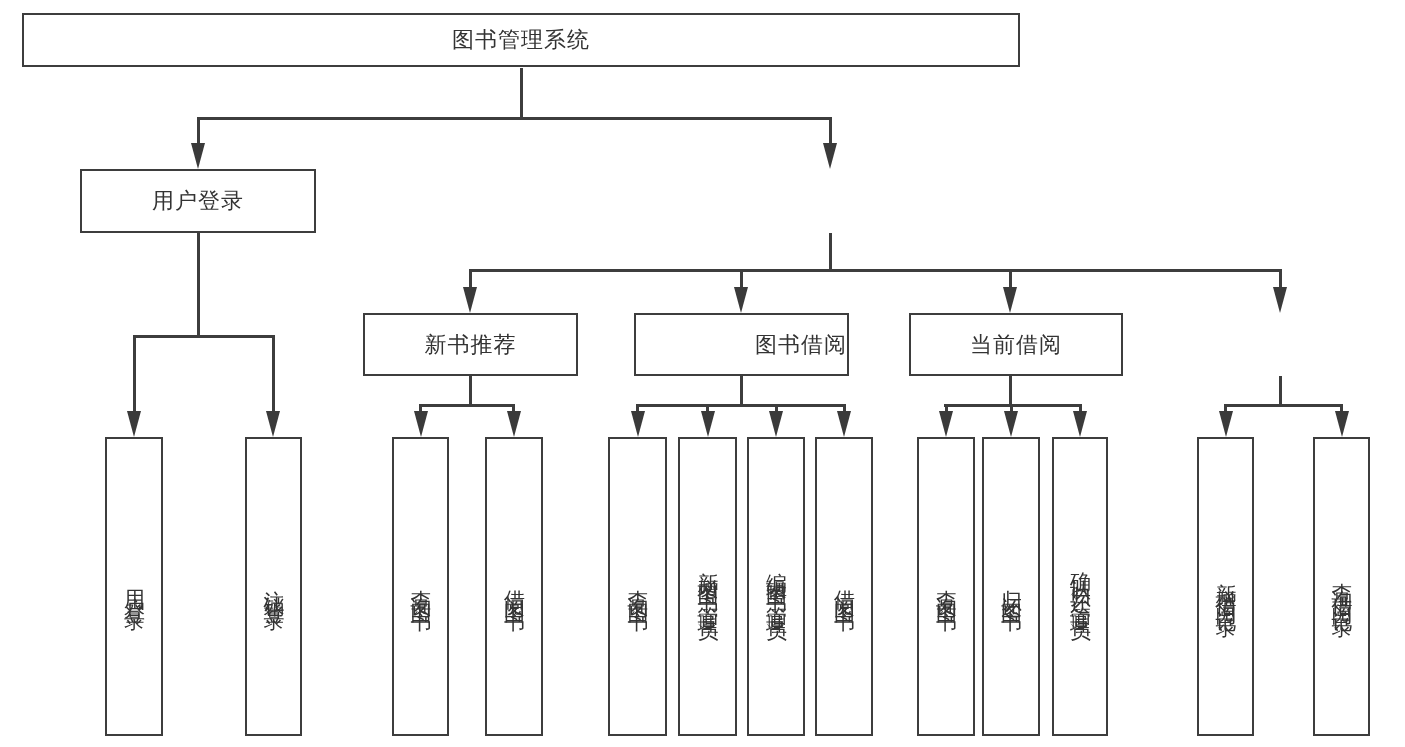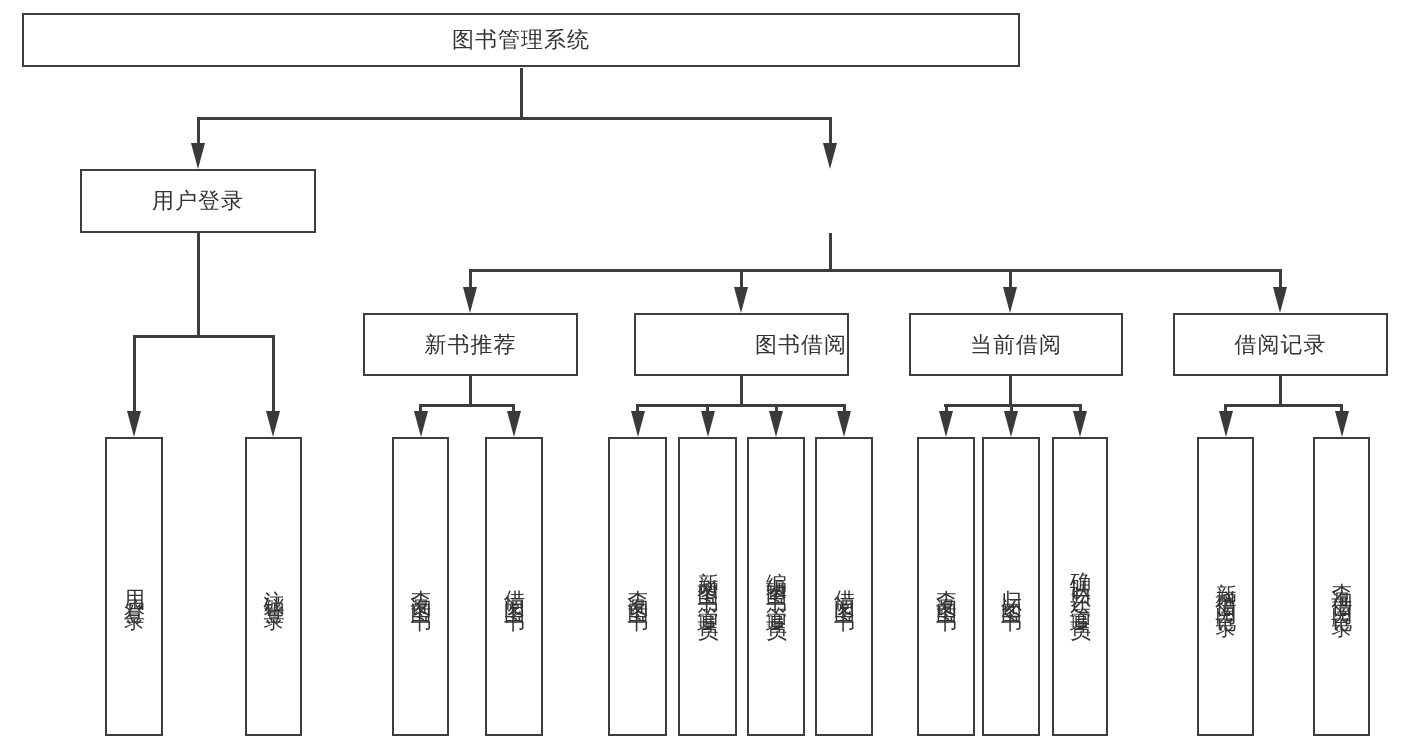--- a/index.html
+++ b/index.html
@@ -105,23 +105,20 @@
 
   <div class="box" style="left:363px; top:313px; width:215px; height:63px;">
     <span class="lbl">新书推荐</span>
   </div>
   <div class="box" style="left:634px; top:313px; width:215px; height:63px;justify-content:flex-end;">
     <span class="lbl">图书借阅</span>
   </div>
   <div class="box" style="left:909px; top:313px; width:214px; height:63px;">
     <span class="lbl">当前借阅</span>
   </div>
-  <div class="box" style="left:1173px; top:313px; width:215px; height:63px;">
-    <span class="lbl">借阅记录</span>
-  </div>
 
   <div class="vline" style="left:469px; top:376px; height:31px;"></div>
   <div class="hline" style="left:419px; top:404px; width:96px;"></div>
   <div class="vline" style="left:419px; top:404px; height:9px;"></div>
   <div class="arrow" style="left:414px; top:411px;"></div>
   <div class="vline" style="left:512px; top:404px; height:9px;"></div>
   <div class="arrow" style="left:507px; top:411px;"></div>
 
   <div class="vline" style="left:740px; top:376px; height:31px;"></div>
   <div class="hline" style="left:636px; top:404px; width:210px;"></div>

